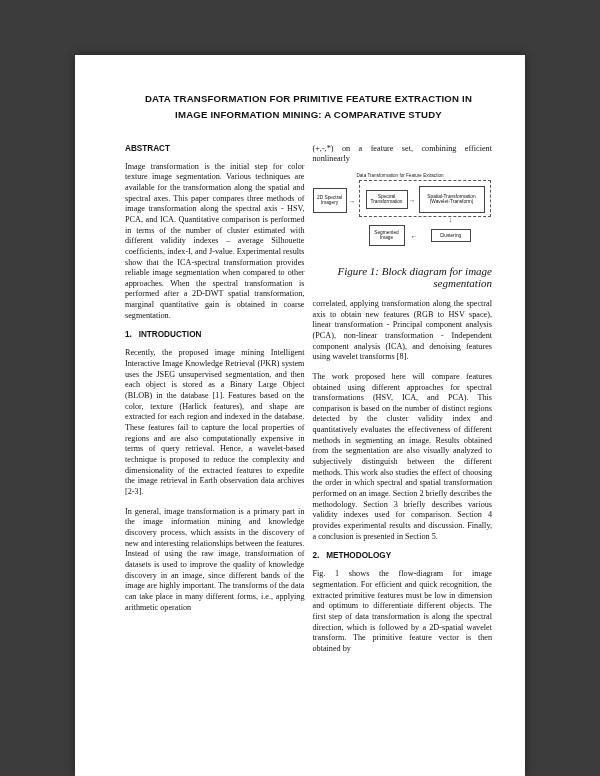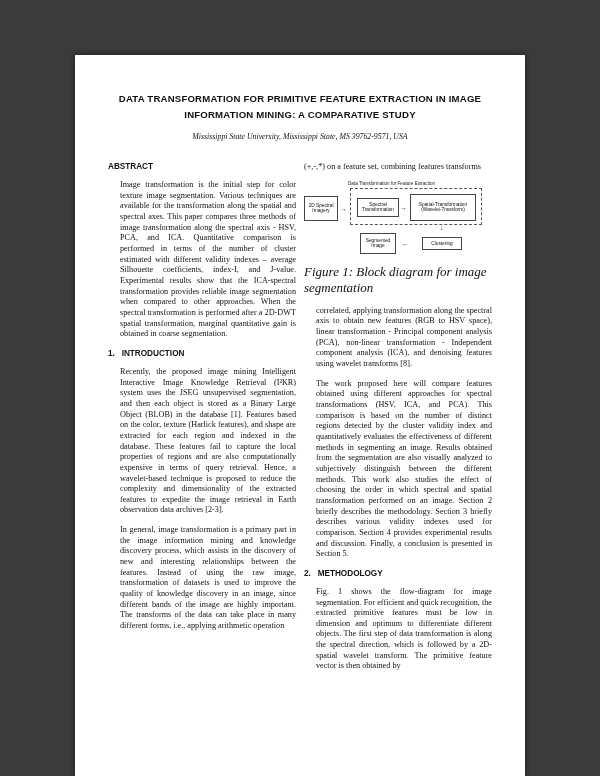--- a/index.html
+++ b/index.html
@@ -12,21 +12,21 @@
     overflow: hidden;
   }
   .page {
     position: absolute;
     left: 75px; top: 55px;
     width: 450px; height: 721px;
     background: #ffffff;
     box-shadow: 0 0 8px rgba(0,0,0,0.5);
     overflow: hidden;
   }
-  .content { padding: 36px 33px 0 33px; color: #111; }
+  .content { padding: 36px 33px 0 50px; color: #111; }
 
   .title {
     font-family: "Liberation Sans", sans-serif;
     font-weight: bold;
     font-size: 9.6px;
     line-height: 1.7;
     text-align: center;
     letter-spacing: .2px;
     margin: 0 6px;
   }
@@ -49,21 +49,21 @@
     display: flex;
     gap: 8px;
     margin-top: 16px;
   }
   .col { flex: 1; min-width: 0; }
 
   .body-text {
     font-size: 8.2px;
     line-height: 1.3;
     text-align: justify;
-    margin: 0 0 9px 12px;
+    margin: 0 0 9px 0;
   }
   .section-heading {
     font-family: "Liberation Sans", sans-serif;
     font-weight: bold;
     font-size: 8.2px;
     margin: 4px 0 9px 0;
   }
   .lead-line {
     font-size: 8.2px;
     line-height: 1.3;
@@ -114,52 +114,51 @@
     position: absolute;
     font-size: 7px;
     color: #333;
     line-height: 1;
   }
   .farrow-1 { left: 36px;  top: 24px; }
   .farrow-2 { left: 96px;  top: 23px; }
   .farrow-d { left: 136px; top: 43px; }
   .farrow-l { left: 98px;  top: 59px; }
   .fig-caption {
-    font-size: 13px;
+    font-size: 11px;
     font-style: italic;
-    text-align: left;
-    margin-top: 5px;
+    text-align: right;
+    margin-top: 14px;
   }
 </style>
 </head>
 <body>
 
 <div class="page">
   <div class="content">
 
     <div class="title">DATA TRANSFORMATION FOR PRIMITIVE FEATURE EXTRACTION IN IMAGE INFORMATION MINING: A COMPARATIVE STUDY</div>
 
 
     <div class="affiliation">
-      <div>Mississippi State University, Mississippi State, MS 39762-9571, USA</div>
     </div>
 
     <div class="columns">
 
       <div class="col">
         <div class="section-heading">ABSTRACT</div>
         <p class="body-text">Image transformation is the initial step for color texture image segmentation. Various techniques are available for the transformation along the spatial and spectral axes. This paper compares three methods of image transformation along the spectral axis - HSV, PCA, and ICA. Quantitative comparison is performed in terms of the number of cluster estimated with different validity indexes – average Silhouette coefficients, index-I, and J-value. Experimental results show that the ICA-spectral transformation provides reliable image segmentation when compared to other approaches. When the spectral transformation is performed after a 2D-DWT spatial transformation, marginal quantitative gain is obtained in coarse segmentation.</p>
 
         <div class="section-heading">1.&nbsp;&nbsp;&nbsp;INTRODUCTION</div>
         <p class="body-text">Recently, the proposed image mining Intelligent Interactive Image Knowledge Retrieval (I²KR) system uses the JSEG unsupervised segmentation, and then each object is stored as a Binary Large Object (BLOB) in the database [1]. Features based on the color, texture (Harlick features), and shape are extracted for each region and indexed in the database. These features fail to capture the local properties of regions and are also computationally expensive in terms of query retrieval. Hence, a wavelet-based technique is proposed to reduce the complexity and dimensionality of the extracted features to expedite the image retrieval in Earth observation data archives [2-3].</p>
         <p class="body-text">In general, image transformation is a primary part in the image information mining and knowledge discovery process, which assists in the discovery of new and interesting relationships between the features. Instead of using the raw image, transformation of datasets is used to improve the quality of knowledge discovery in an image, since different bands of the image are highly important. The transforms of the data can take place in many different forms, i.e., applying arithmetic operation</p>
       </div>
 
       <div class="col">
-        <p class="lead-line">(+,-,*) on a feature set, combining features transforms</p>
+        <p class="lead-line">(+,-,*) on a feature set, combining efficient nonlinearly</p>
 
         <div class="figure-wrap">
           <div class="fig-canvas">
             <div class="fig-toplabel">Data Transformation for Feature Extraction</div>
             <div class="dashed-region"></div>
             <div class="fbox fbox-imagery">2D Spectral Imagery</div>
             <div class="farrow farrow-1">→</div>
             <div class="fbox fbox-spectral">Spectral Transformation</div>
             <div class="farrow farrow-2">→</div>
             <div class="fbox fbox-spatial">Spatial-Transformation (Wavelet-Transform)</div>

